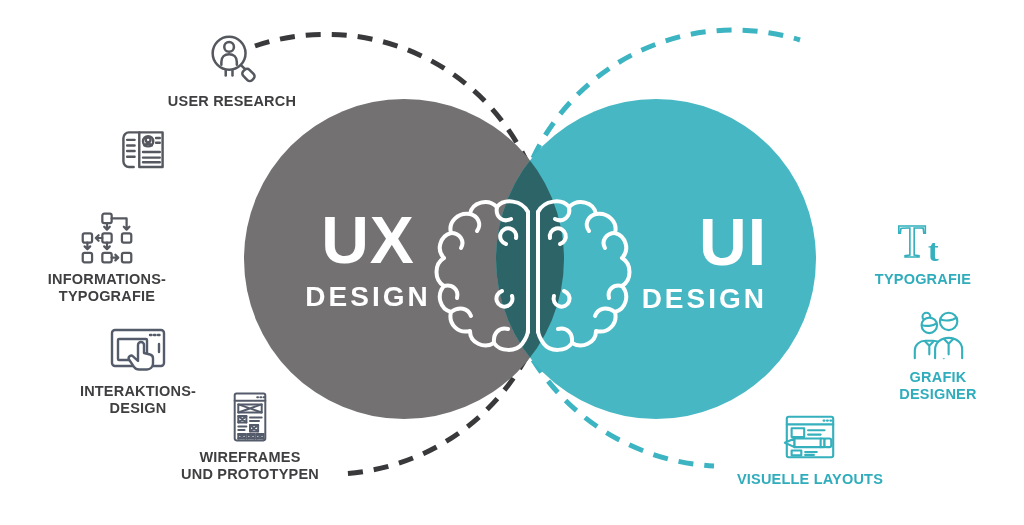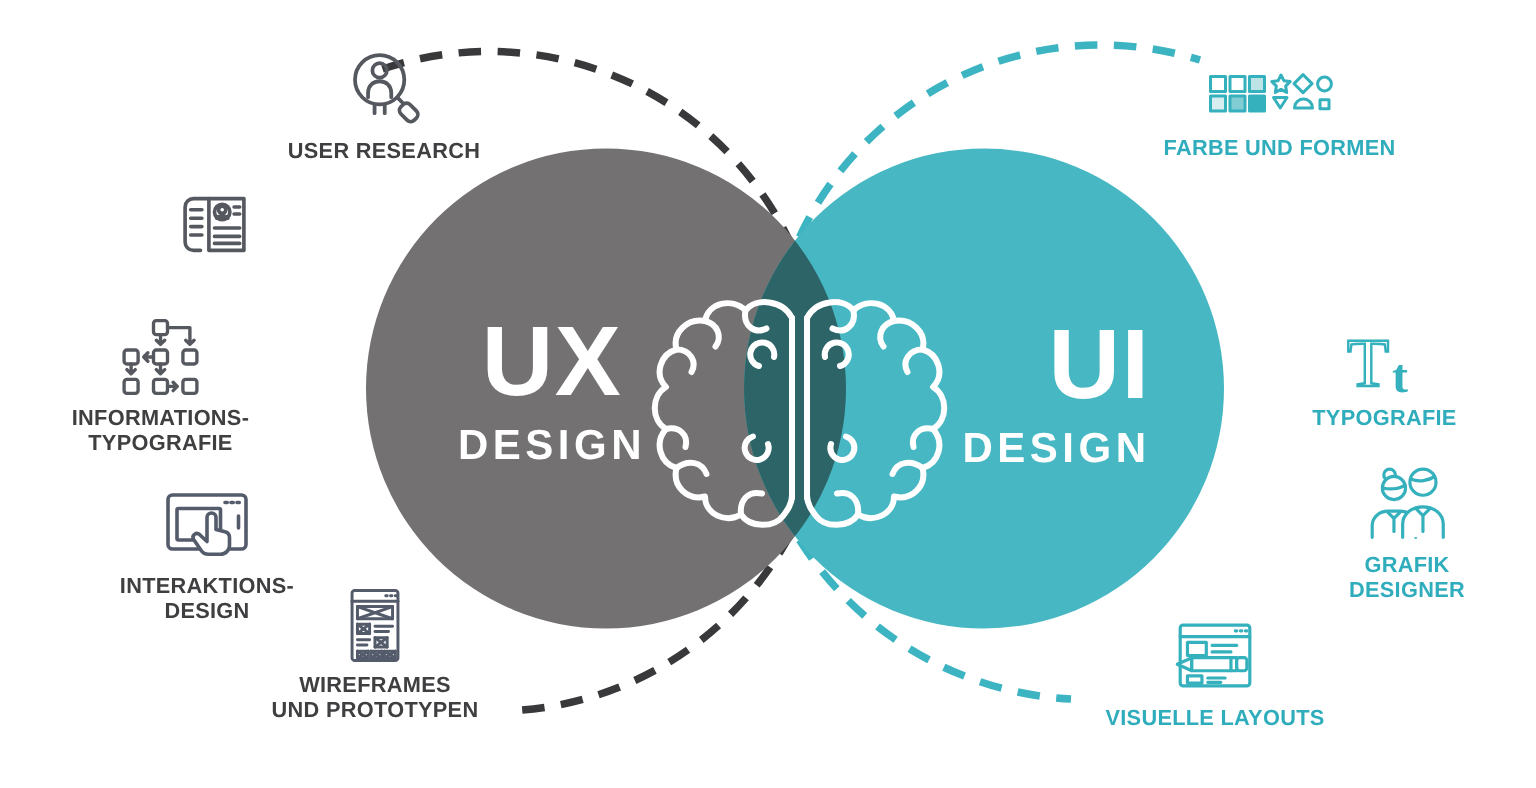--- a/index.html
+++ b/index.html
@@ -59,21 +59,21 @@
   <div class="big" style="left:288px;top:202px;width:160px;">
     <div class="t1">UX</div>
     <div class="t2">DESIGN</div>
   </div>
 
   <div class="big" style="left:607px;top:204px;width:160px;text-align:right;">
     <div class="t1">UI</div>
     <div class="t2">DESIGN</div>
   </div>
 
-  <div class="item ux-item" style="left:167px;top:30px;width:130px;margin-left:24px;">
+  <div class="item ux-item" style="left:167px;top:30px;width:130px;">
     <div class="icon">
       <svg width="58" height="58" viewBox="0 0 60 60" fill="none" stroke="#55585f" stroke-width="2.6" stroke-linecap="round" stroke-linejoin="round">
         <circle cx="27" cy="24" r="17"></circle>
         <circle cx="27" cy="17.5" r="5"></circle>
         <path d="M19,36 v-3 c0,-5 3.5,-8 8,-8 s8,3 8,8 v3"></path>
         <path d="M23.5,41 v6"></path>
           <path d="M30.5,41 v6"></path>
         <path d="M39.5,36.5 l3.5,3.5"></path>
         <rect x="42.5" y="40" width="9" height="13" rx="3.5" transform="rotate(-45 47 46.5)"></rect>
       </svg>
@@ -156,39 +156,20 @@
         <rect x="37" y="49" width="8" height="5"></rect>
           <path d="M37,49 l8,5 M45,49 l-8,5"></path>
       </svg>
     </div>
     <div>
       <div class="lbl">WIREFRAMES</div>
       <div class="lbl">UND PROTOTYPEN</div>
     </div>
   </div>
 
-  <div class="item ui-item" style="left:767px;top:48px;width:172px;">
-    <div class="icon">
-      <svg width="96" height="38" viewBox="0 0 96 38" fill="none" stroke="#35b0bd" stroke-width="2" stroke-linejoin="round">
-        <rect x="2" y="3" width="10" height="10"></rect>
-        <rect x="15" y="3" width="10" height="10"></rect>
-        <rect x="28" y="3" width="10" height="10" fill="#bde3e7"></rect>
-        <rect x="2" y="16" width="10" height="10" fill="#d7edf0"></rect>
-        <rect x="15" y="16" width="10" height="10" fill="#82ccd4"></rect>
-        <rect x="28" y="16" width="10" height="10" fill="#35b0bd"></rect>
-        <path d="M49,2 l1.9,3.8 4.2,.6 -3,3 .7,4.2 -3.8,-2 -3.8,2 .7,-4.2 -3,-3 4.2,-.6 z"></path>
-        <rect x="59.5" y="3.5" width="8.5" height="8.5" transform="rotate(45 63.7 7.7)"></rect>
-        <circle cx="78" cy="8" r="4.6"></circle>
-        <path d="M44,17 h9 l-4.5,7 z"></path>
-        <path d="M58,24 a6,6 0 0 1 12,0 z"></path>
-        <rect x="75" y="18.5" width="6" height="6"></rect>
-      </svg>
-    </div>
-    <div class="lbl">FARBE UND FORMEN</div>
-  </div>
 
 
   <div class="item ui-item" style="left:855px;top:216px;width:136px;">
     <div class="icon">
       <svg width="62" height="50" viewBox="0 0 62 50">
         <text x="6" y="41" font-family="Liberation Serif, serif" font-size="46" fill="#ffffff" stroke="#35b0bd" stroke-width="1.6">T</text>
         <text x="36" y="45" font-family="Liberation Serif, serif" font-size="32" font-weight="bold" fill="#35b0bd">t</text>
       </svg>
     </div>
     <div class="lbl">TYPOGRAFIE</div>

